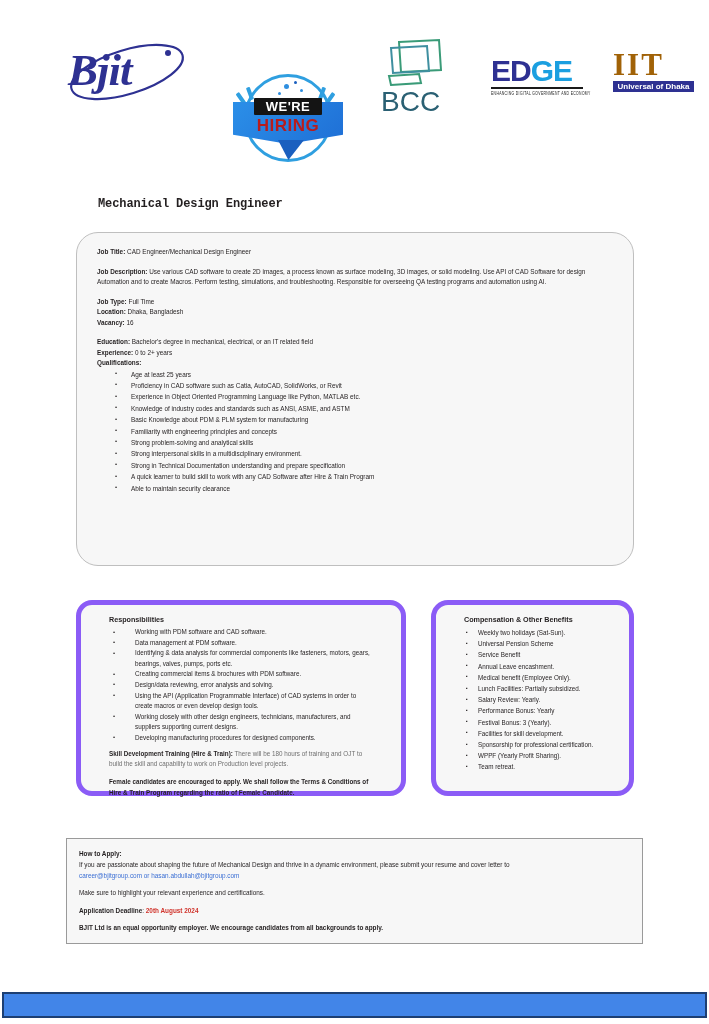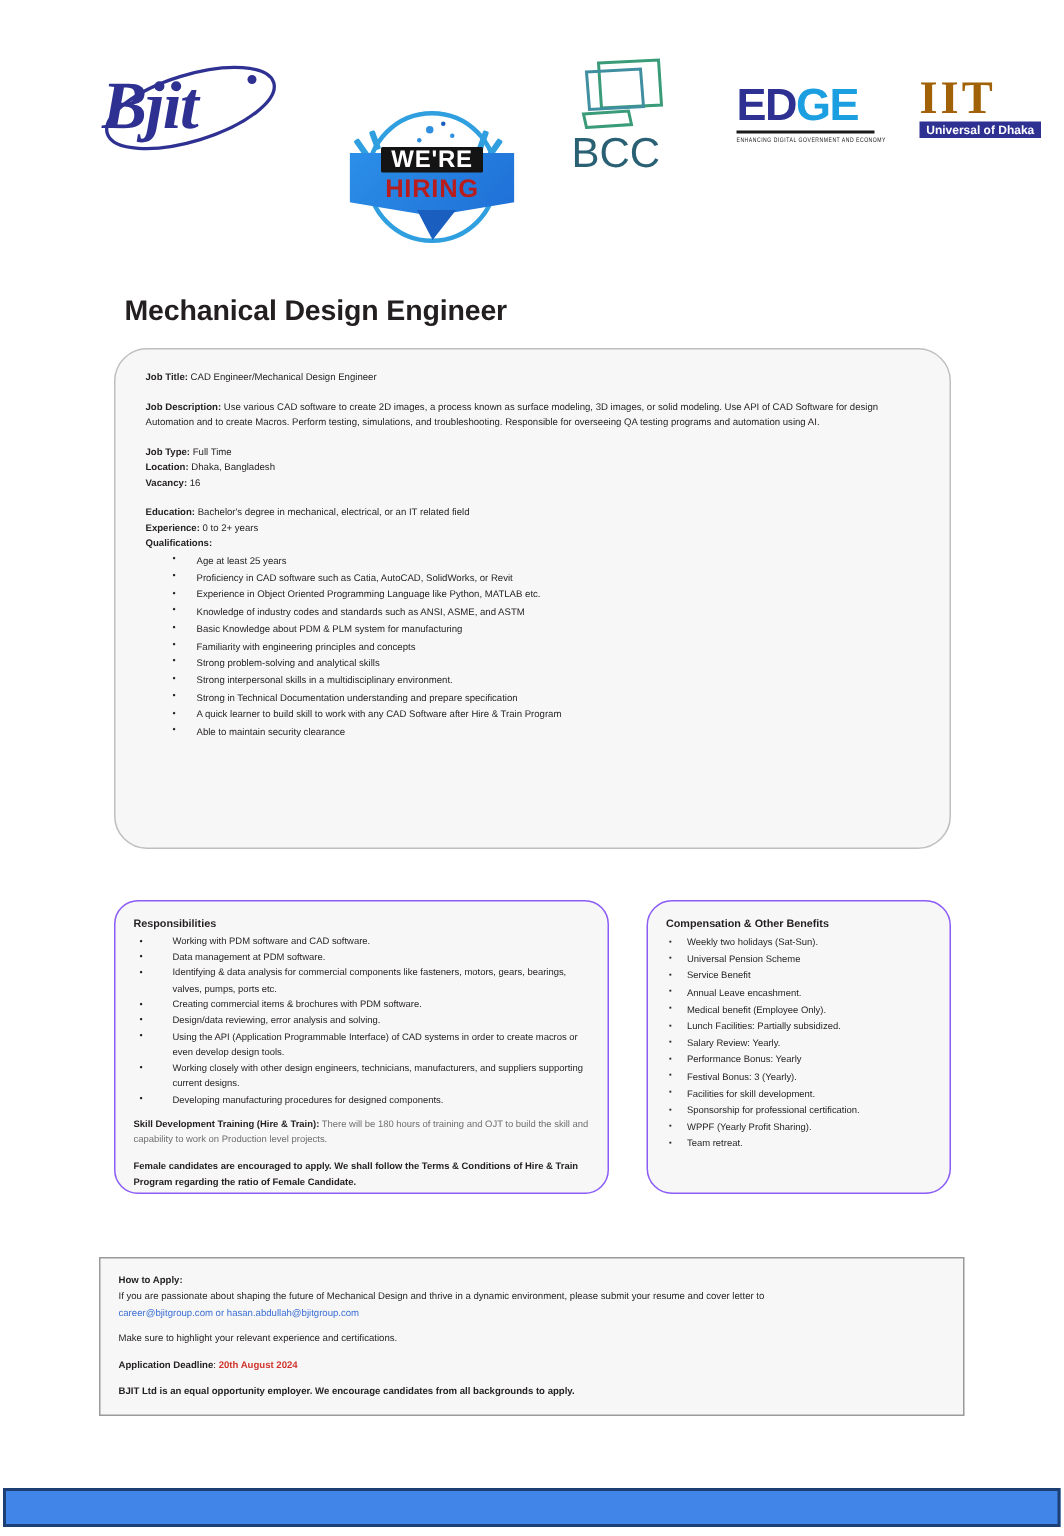--- a/index.html
+++ b/index.html
@@ -41,21 +41,21 @@
     clip-path: polygon(0 0, 100% 0, 100% 78%, 50% 100%, 0 78%);
   }
   .hiring-tail {
     position: absolute; left: 50px; top: 68px; width: 26px; height: 20px;
     background: #1a5fbf;
     clip-path: polygon(0 0, 100% 0, 40% 100%);
   }
   .hiring-badge {
     position: absolute; left: 26px; top: 26px; width: 68px; height: 17px;
     background: #141414; border-radius: 1px;
-    color: #ffffff; font-size: 16px; font-weight: bold;
+    color: #ffffff; font-size: 13px; font-weight: bold;
     letter-spacing: 0.5px; text-align: center; line-height: 17px;
   }
   .hiring-word {
     position: absolute; left: 5px; top: 44px; width: 110px;
     color: #b91c1c; font-size: 17px; font-weight: bold;
     letter-spacing: 0.5px; text-align: center;
   }
   .hiring-dot { position: absolute; border-radius: 50%; background: #2f8fe0; }
   .hiring-ray { position: absolute; background: #2f9fe0; width: 4px; height: 13px; border-radius: 1px; }
 
@@ -89,23 +89,24 @@
     letter-spacing: 2px; line-height: 30px;
   }
   .iit-sub {
     background: #2e3192; color: #ffffff;
     font-size: 8px; font-weight: bold; text-align: center;
     padding: 1px 3px; margin-top: 1px; width: 81px;
   }
 
   
   .page-title {
-    position: absolute; left: 83px; top: 197px;
-    font-size: 19px; font-weight: bold; color: #231f20;
+    position: absolute; left: 98px; top: 197px;
+    font-size: 12px; font-weight: bold; color: #231f20;
     letter-spacing: -0.1px;
+    font-family: Liberation Mono, monospace;
   }
 
   
   .main-card {
     position: absolute; left: 76px; top: 232px;
     width: 558px; height: 334px;
     background: #f7f7f7;
     border: 1px solid #bfbfbf;
     border-radius: 22px;
     padding: 14px 20px;
@@ -124,23 +125,23 @@
   }
   .qual-list li::before {
     content: "\2022"; position: absolute; left: 0; top: -0.5px;
     font-size: 6px; color: #231f20;
   }
 
   
   .panel {
     position: absolute;
     background: #f7f7f7;
-    border: 1px solid #8b5cf6;
+    border: 5px solid #8b5cf6;
     border-radius: 16px;
-    padding: 10px 12px;
+    padding: 10px 28px;
   }
   .panel-resp { left: 76px; top: 600px; width: 330px; height: 196px; }
   .panel-comp { left: 431px; top: 600px; width: 203px; height: 196px; border-radius: 17px; }
 
   .panel-head {
     font-size: 7.2px; font-weight: bold; color: #231f20;
     margin-bottom: 3px;
   }
 
   .p-list { list-style: none; margin: 0; padding: 0; }

